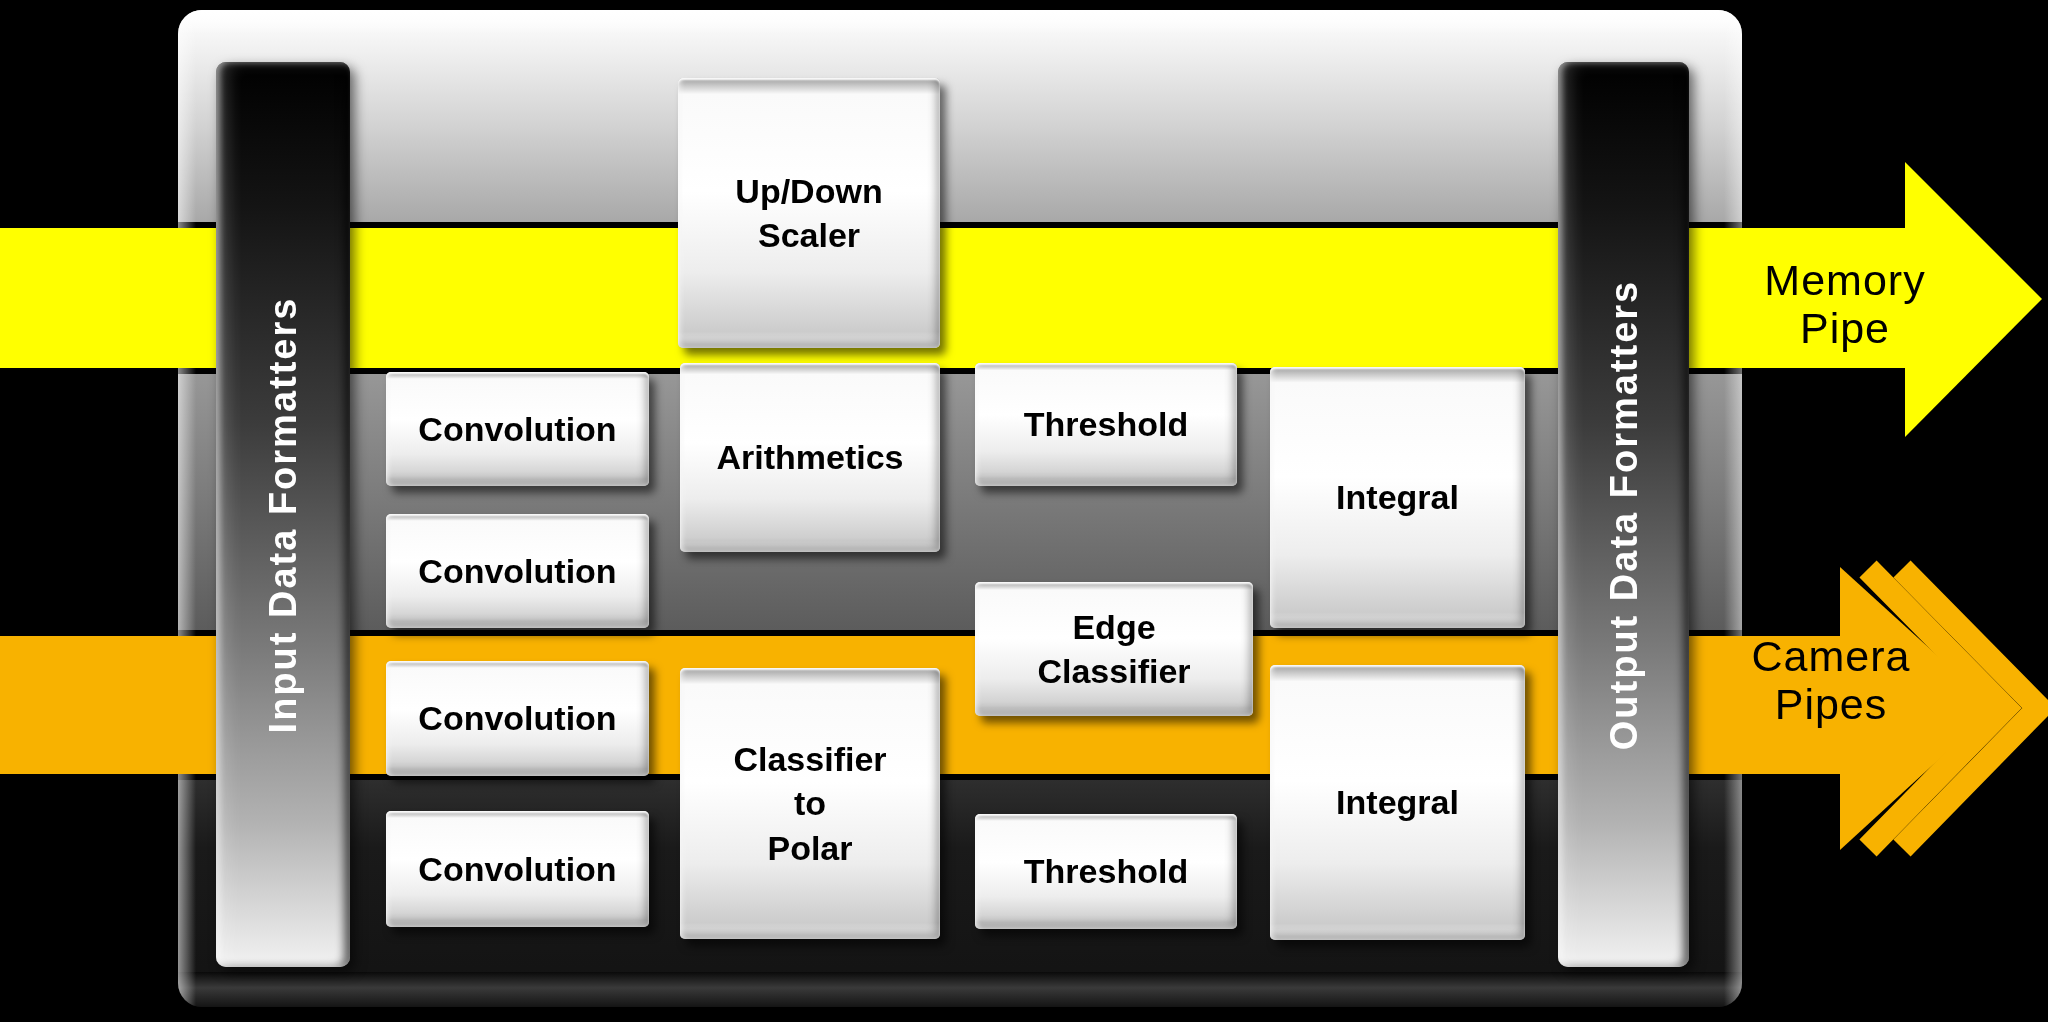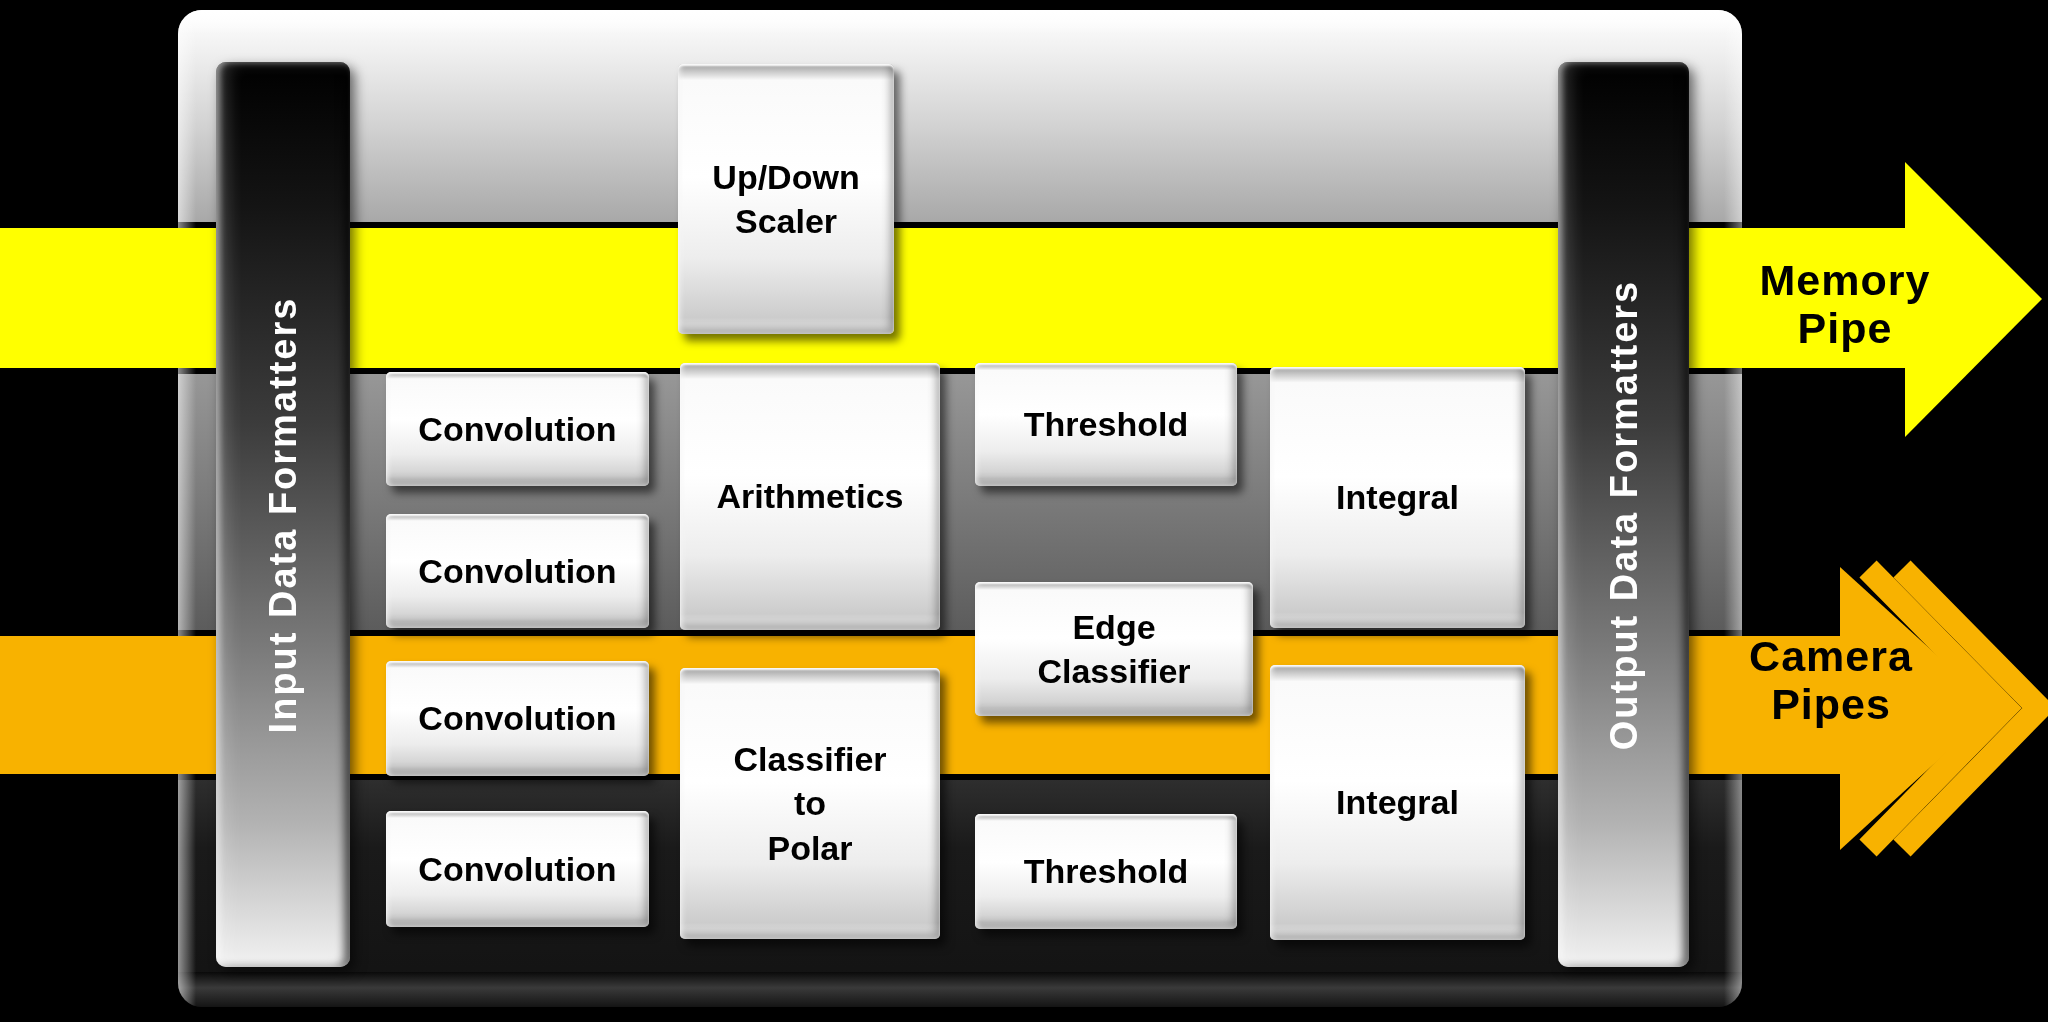--- a/index.html
+++ b/index.html
@@ -26,21 +26,21 @@
   .zone-dark{top:770px;height:227px;background:linear-gradient(180deg,#2e2e2e 0%,#1a1a1a 30%,#121212 100%);}
   .zone-bottom-bevel{top:962px;height:35px;background:linear-gradient(180deg,#0a0a0a 0%,#3a3a3a 45%,#141414 100%);}
   .frame-left-bevel{position:absolute;left:0;top:0;width:18px;height:100%;background:linear-gradient(90deg,rgba(255,255,255,.55),rgba(255,255,255,0));}
   .frame-right-bevel{position:absolute;right:0;top:0;width:18px;height:100%;background:linear-gradient(270deg,rgba(255,255,255,.45),rgba(255,255,255,0));}
 
   
   .band-memory{position:absolute;left:0;top:228px;width:1905px;height:140px;background:#ffff00;}
   .band-camera{position:absolute;left:0;top:636px;width:1840px;height:138px;background:#f8b200;}
   .pipe-svg{position:absolute;}
   .pipe-label{
-    position:absolute;font-weight:bold;font-size:43px;line-height:1.12;
+    position:absolute;font-weight:normal;font-size:43px;line-height:1.12;
     color:#000;text-align:center;white-space:pre-line;letter-spacing:1px;
   }
   .memory-label{left:1742px;top:256px;width:206px;}
   .camera-label{left:1728px;top:632px;width:206px;}
 
   
   .formatter-bar{
     position:absolute;top:62px;height:905px;border-radius:10px;
     background:linear-gradient(180deg,#000000 0%,#141414 16%,#3c3c3c 40%,#787878 64%,#b2b2b2 84%,#f2f2f2 100%);
     box-shadow:inset 4px 0 6px rgba(255,255,255,.5),
@@ -105,29 +105,29 @@
 <div class="pipe-label camera-label">Camera
 Pipes</div>
 
 <div class="formatter-bar input-bar">
   <div class="bar-label">Input  Data Formatters</div>
 </div>
 <div class="formatter-bar output-bar">
   <div class="bar-label">Output Data Formatters</div>
 </div>
 
-<div class="block" style="left:678px;top:64px;width:216px;height:270px;">Up/Down
+<div class="block" style="left:678px;top:78px;width:262px;height:270px;">Up/Down
 Scaler</div>
 
 <div class="block" style="left:386px;top:372px;width:263px;height:114px;">Convolution</div>
 <div class="block" style="left:386px;top:514px;width:263px;height:114px;">Convolution</div>
 <div class="block" style="left:386px;top:661px;width:263px;height:115px;">Convolution</div>
 <div class="block" style="left:386px;top:811px;width:263px;height:116px;">Convolution</div>
 
-<div class="block" style="left:680px;top:363px;width:260px;height:267px;">Arithmetics</div>
+<div class="block" style="left:680px;top:363px;width:260px;height:189px;">Arithmetics</div>
 
 <div class="block" style="left:975px;top:363px;width:262px;height:123px;">Threshold</div>
 <div class="block" style="left:975px;top:582px;width:278px;height:134px;">Edge
 Classifier</div>
 
 <div class="block" style="left:1270px;top:367px;width:255px;height:261px;">Integral</div>
 
 <div class="block" style="left:680px;top:668px;width:260px;height:271px;">Classifier
 to
 Polar</div>

